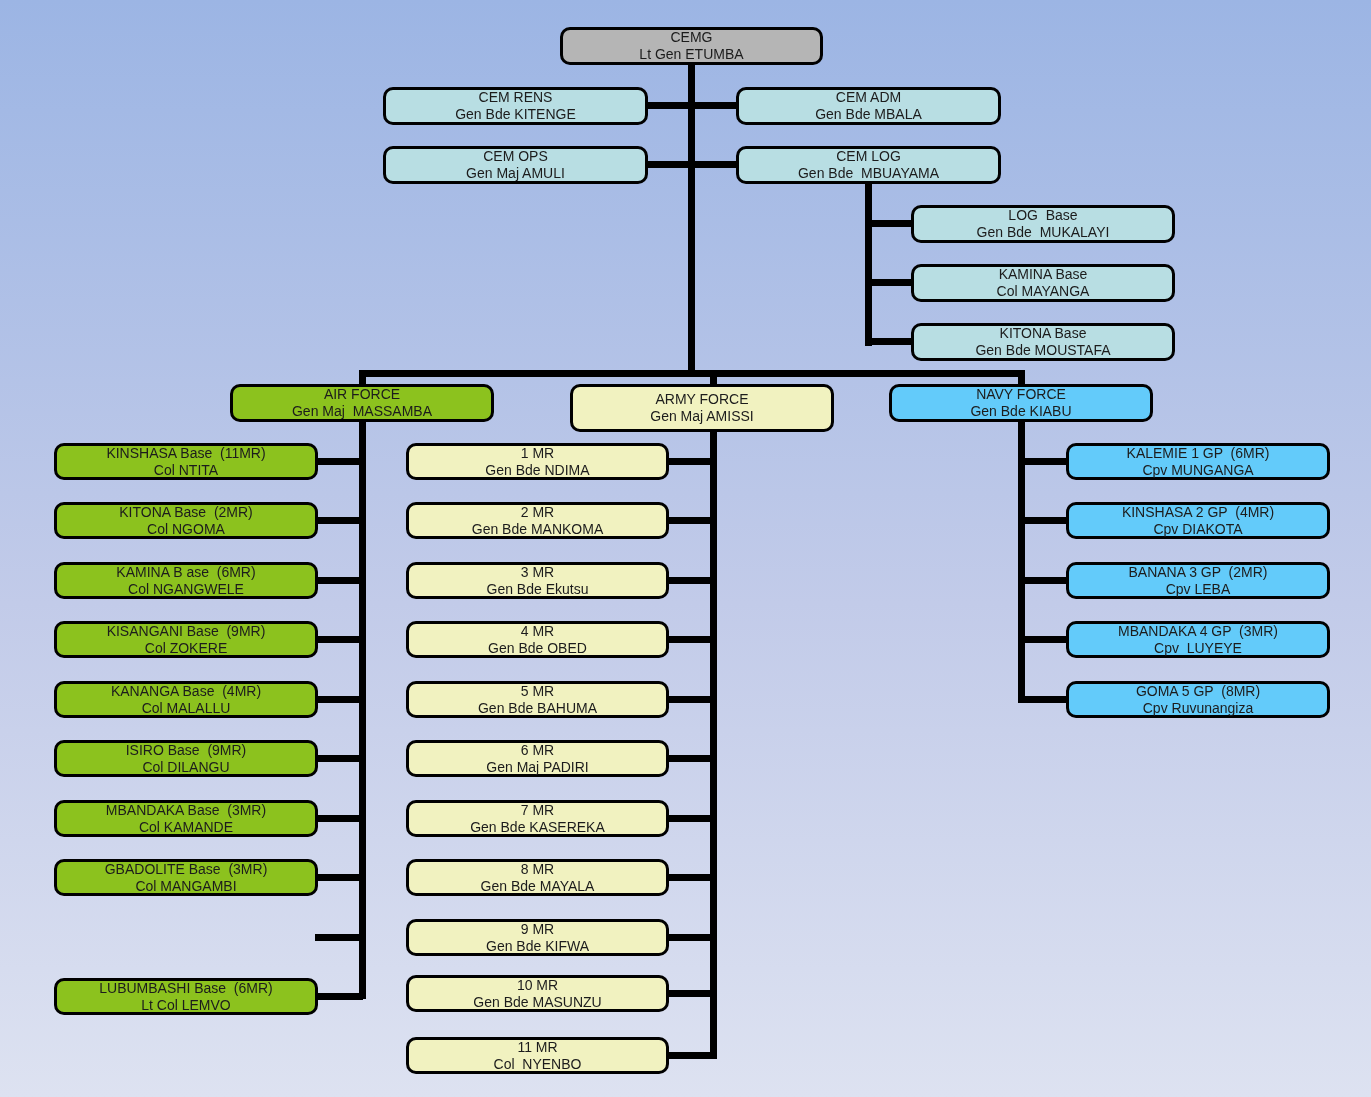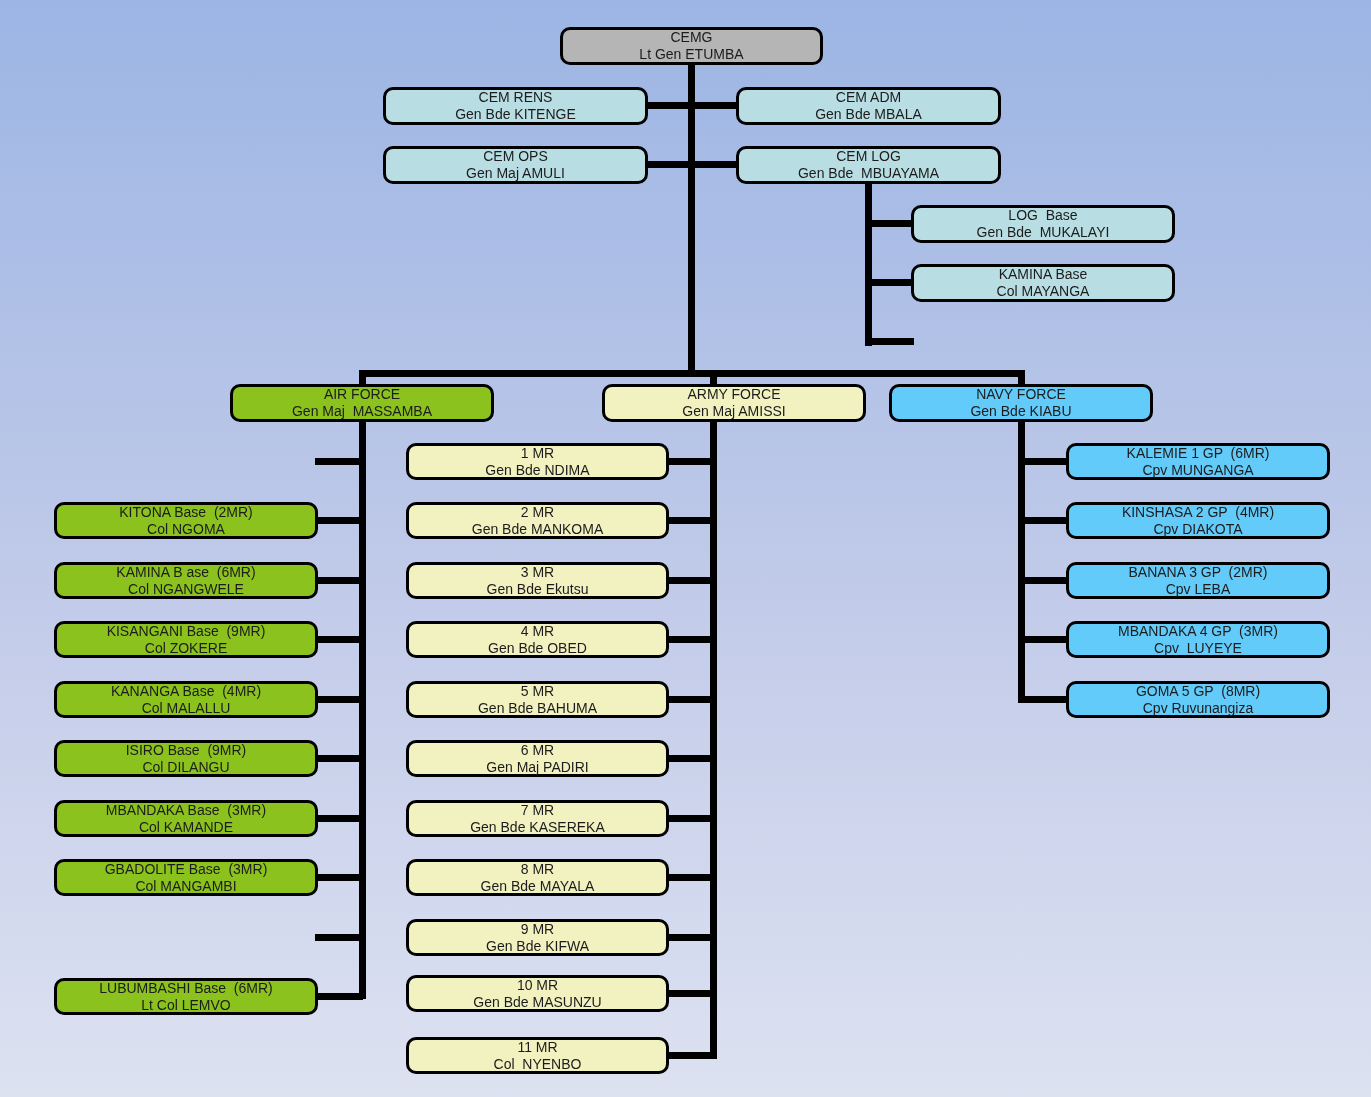--- a/index.html
+++ b/index.html
@@ -101,34 +101,42 @@
   </div>
 
   <div class="node teal" style="left:911px;top:205px;width:264px;height:38px">
     <div>LOG  Base</div>
     <div>Gen Bde  MUKALAYI</div>
   </div>
   <div class="node teal" style="left:911px;top:264px;width:264px;height:38px">
     <div>KAMINA Base</div>
     <div>Col MAYANGA</div>
   </div>
+  <div class="node teal" style="left:911px;top:323px;width:264px;height:38px">
+    <div>KITONA Base</div>
+    <div>Gen Bde MOUSTAFA</div>
+  </div>
 
   <div class="node green" style="left:230px;top:384px;width:264px;height:38px">
     <div>AIR FORCE</div>
     <div>Gen Maj  MASSAMBA</div>
   </div>
-  <div class="node yellow" style="left:602px;top:384px;width:264px;height:38px">
+  <div class="node yellow" style="left:570px;top:384px;width:264px;height:48px">
     <div>ARMY FORCE</div>
     <div>Gen Maj AMISSI</div>
   </div>
   <div class="node blue" style="left:889px;top:384px;width:264px;height:38px">
     <div>NAVY FORCE</div>
     <div>Gen Bde KIABU</div>
   </div>
 
+  <div class="node green" style="left:54px;top:443px;width:264px;height:37px">
+    <div>KINSHASA Base  (11MR)</div>
+    <div>Col NTITA</div>
+  </div>
   <div class="node green" style="left:54px;top:502px;width:264px;height:37px">
     <div>KITONA Base  (2MR)</div>
     <div>Col NGOMA</div>
   </div>
   <div class="node green" style="left:54px;top:562px;width:264px;height:37px">
     <div>KAMINA B ase  (6MR)</div>
     <div>Col NGANGWELE</div>
   </div>
   <div class="node green" style="left:54px;top:621px;width:264px;height:37px">
     <div>KISANGANI Base  (9MR)</div>

